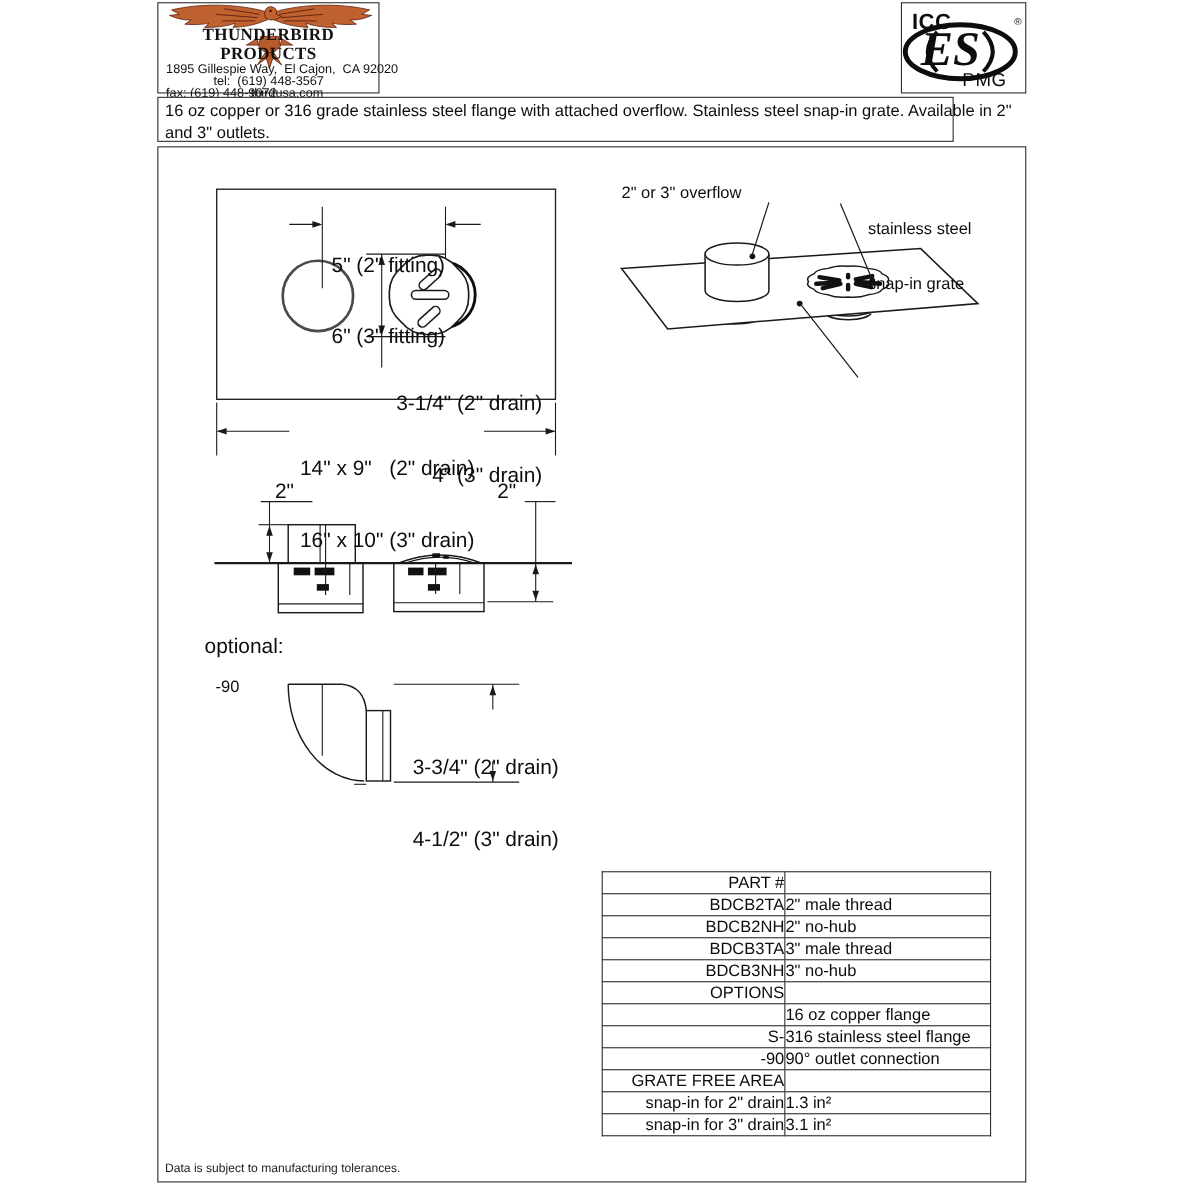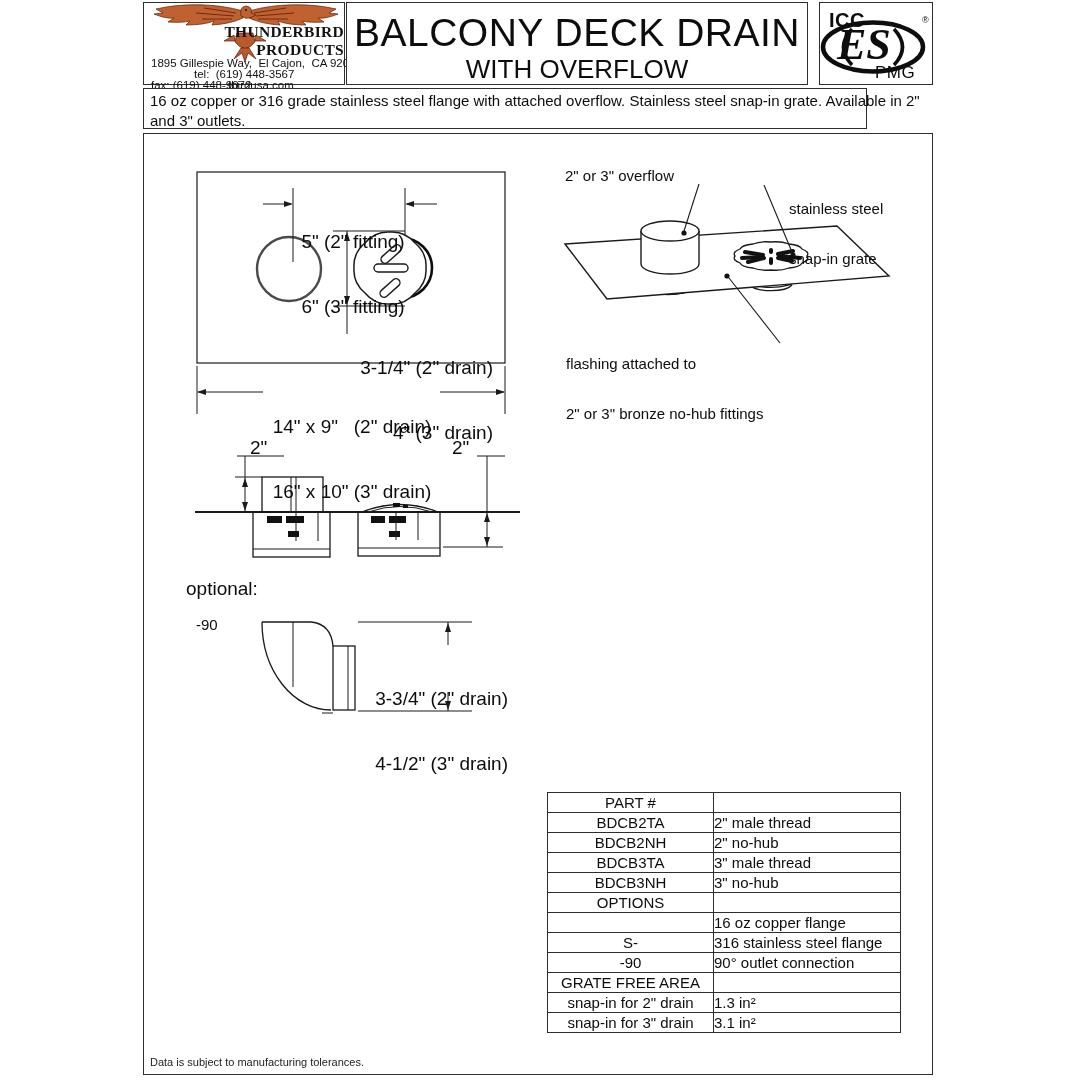--- a/index.html
+++ b/index.html
@@ -4,40 +4,40 @@
 <style>
   html,body{margin:0;padding:0;background:#fff;}
   #page{position:relative;width:1080px;height:1080px;background:#ffffff;
         font-family:"Liberation Sans", sans-serif;color:#111;overflow:hidden;}
   .abs{position:absolute;}
   .box{position:absolute;border:1px solid #2e2e2e;background:#fff;box-sizing:border-box;}
   
   .doc-title{font-size:39px;letter-spacing:0.5px;text-align:center;width:100%;color:#0d0d0d;}
   .doc-subtitle{font-size:26px;text-align:center;width:100%;color:#0d0d0d;}
   .company-name{font-family:"Liberation Serif", serif;font-weight:bold;font-size:15.5px;
-                text-align:right;width:100%;letter-spacing:0.3px;}
+                text-align:center;width:100%;letter-spacing:0.3px;}
   .addr{font-size:11.5px;white-space:pre;line-height:11px;}
   
   .descr{font-size:15px;line-height:19.5px;color:#0d0d0d;}
   
   .dim{font-size:19px;line-height:21.5px;color:#0d0d0d;white-space:pre;}
   .lbl{font-size:15px;line-height:16.5px;color:#0d0d0d;white-space:pre;}
   .opt-head{font-size:19px;color:#0d0d0d;}
   .opt-code{font-size:15px;color:#0d0d0d;}
   
   .icc-txt{font-weight:bold;font-size:20px;letter-spacing:0.5px;color:#0d0d0d;}
   .es-txt{font-family:"Liberation Serif", serif;font-style:italic;font-weight:bold;
           font-size:44px;line-height:46px;text-align:left;color:#0d0d0d;}
   .pmg-txt{font-weight:normal;font-size:17px;letter-spacing:0.5px;text-align:center;color:#0d0d0d;}
   .reg-txt{font-size:9px;color:#0d0d0d;}
   
   table.parts{position:absolute;left:547px;top:792px;border-collapse:collapse;
               font-size:15px;color:#0d0d0d;table-layout:fixed;}
   table.parts td{border:1px solid #2e2e2e;height:19px;padding:0;box-sizing:content-box;}
-  td.c1{width:165px;text-align:center;}
+  td.c1{width:165px;text-align:right;}
   td.c2{width:186px;text-align:left;padding-left:8px;}
   .footer{font-size:11px;color:#222;}
 </style>
 </head>
 <body>
 
 <div id="page">
 
   <div class="box" style="left:143px;top:2px;width:202px;height:83px;">
     <svg width="202" height="83" viewBox="0 0 202 83" style="position:absolute;left:0;top:0;">
@@ -60,24 +60,20 @@
       </g>
       <circle cx="102" cy="7" r="1.1" fill="#3a0f05"></circle>
     </svg>
     <div class="abs company-name" style="left:0;top:20px;">THUNDERBIRD PRODUCTS</div>
     <div class="abs addr" style="left:7px;top:55px;">1895 Gillespie Way,  El Cajon,  CA 92020</div>
     <div class="abs addr" style="left:7px;top:66px;margin-left:43px;">tel:  (619) 448-3567</div>
     <div class="abs addr" style="left:7px;top:77px;">fax: (619) 448-9072</div>
     <div class="abs addr" style="left:84px;top:77px;">tbirdusa.com</div>
   </div>
 
-  <div class="box" style="left:346px;top:2px;width:462px;height:83px;">
-    <div class="abs doc-title" style="left:0;top:8px;">BALCONY DECK DRAIN</div>
-    <div class="abs doc-subtitle" style="left:0;top:51px;">WITH OVERFLOW</div>
-  </div>
 
   <div class="box" style="left:819px;top:2px;width:114px;height:83px;">
     <svg width="114" height="83" viewBox="0 0 114 83" style="position:absolute;left:0;top:0;">
       <ellipse cx="53" cy="44" rx="50" ry="24.5" fill="none" stroke="#0d0d0d" stroke-width="4.5"></ellipse>
       <path d="M32,26 Q15,44 32,62" fill="none" stroke="#0d0d0d" stroke-width="3.6"></path>
       <path d="M74,26 Q91,44 74,62" fill="none" stroke="#0d0d0d" stroke-width="3.6"></path>
     </svg>
     <div class="abs icc-txt" style="left:9px;top:6px;">ICC</div>
     <div class="abs es-txt" style="left:17px;top:19px;width:72px;">ES</div>
     <div class="abs reg-txt" style="left:102px;top:12px;">®</div>
@@ -222,24 +218,20 @@
   <div class="abs dim" style="left:227px;top:373px;width:250px;text-align:center;">
     <div>14" x 9"   (2" drain)</div>
     <div>16" x 10" (3" drain)</div>
   </div>
 
   <div class="abs lbl" style="left:565px;top:168px;">2" or 3" overflow</div>
   <div class="abs lbl" style="left:789px;top:168px;">
     <div>stainless steel</div>
     <div>snap-in grate</div>
   </div>
-  <div class="abs lbl" style="left:566px;top:323px;">
-    <div>flashing attached to</div>
-    <div>2" or 3" bronze no-hub fittings</div>
-  </div>
 
   <div class="abs dim" style="left:250px;top:437px;">2"</div>
   <div class="abs dim" style="left:452px;top:437px;">2"</div>
 
   <div class="abs opt-head" style="left:186px;top:578px;">optional:</div>
   <div class="abs opt-code" style="left:196px;top:616px;">-90</div>
   <div class="abs dim" style="left:360px;top:645px;width:148px;text-align:right;">
     <div>3-3/4" (2" drain)</div>
     <div>4-1/2" (3" drain)</div>
   </div>

